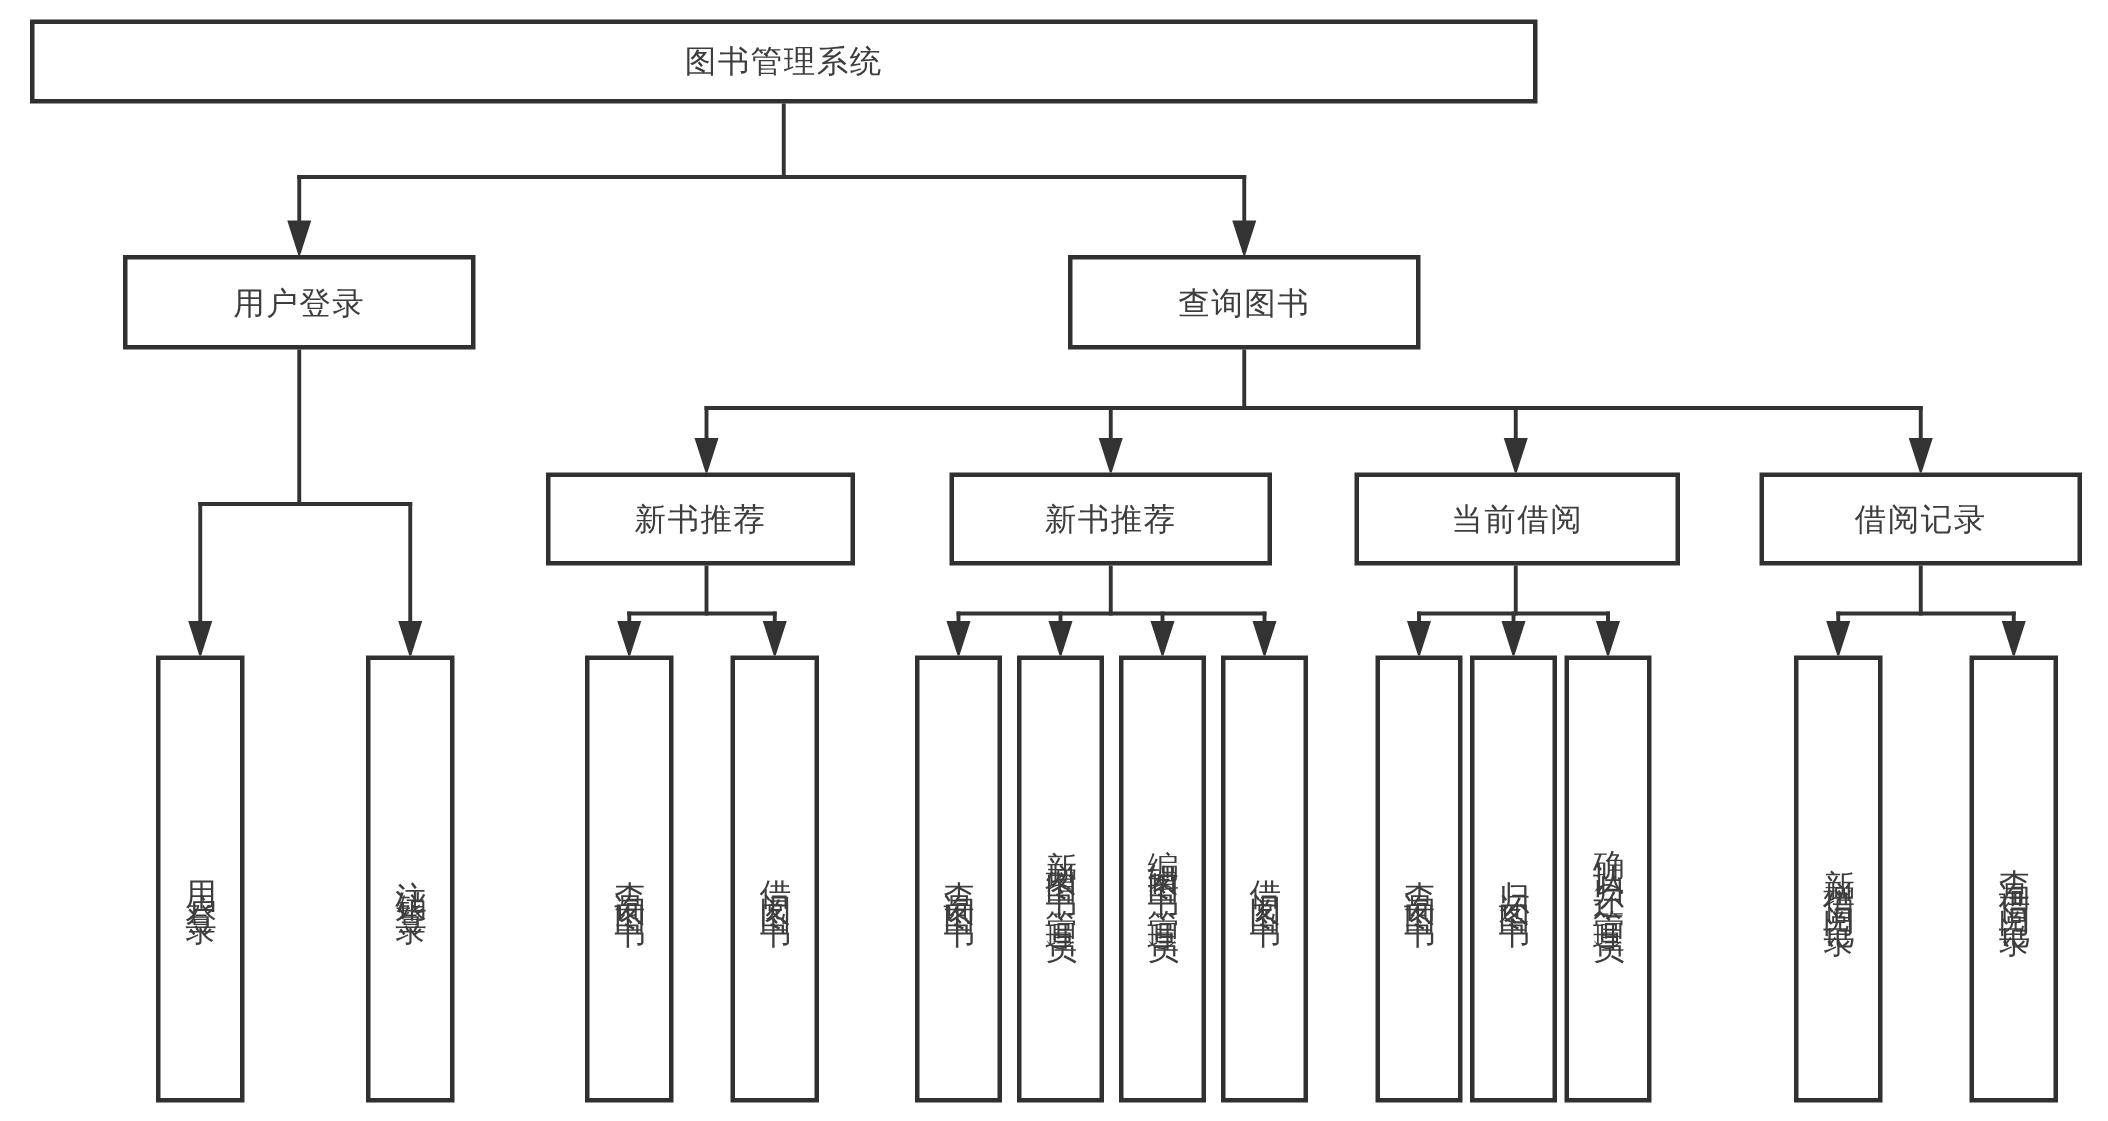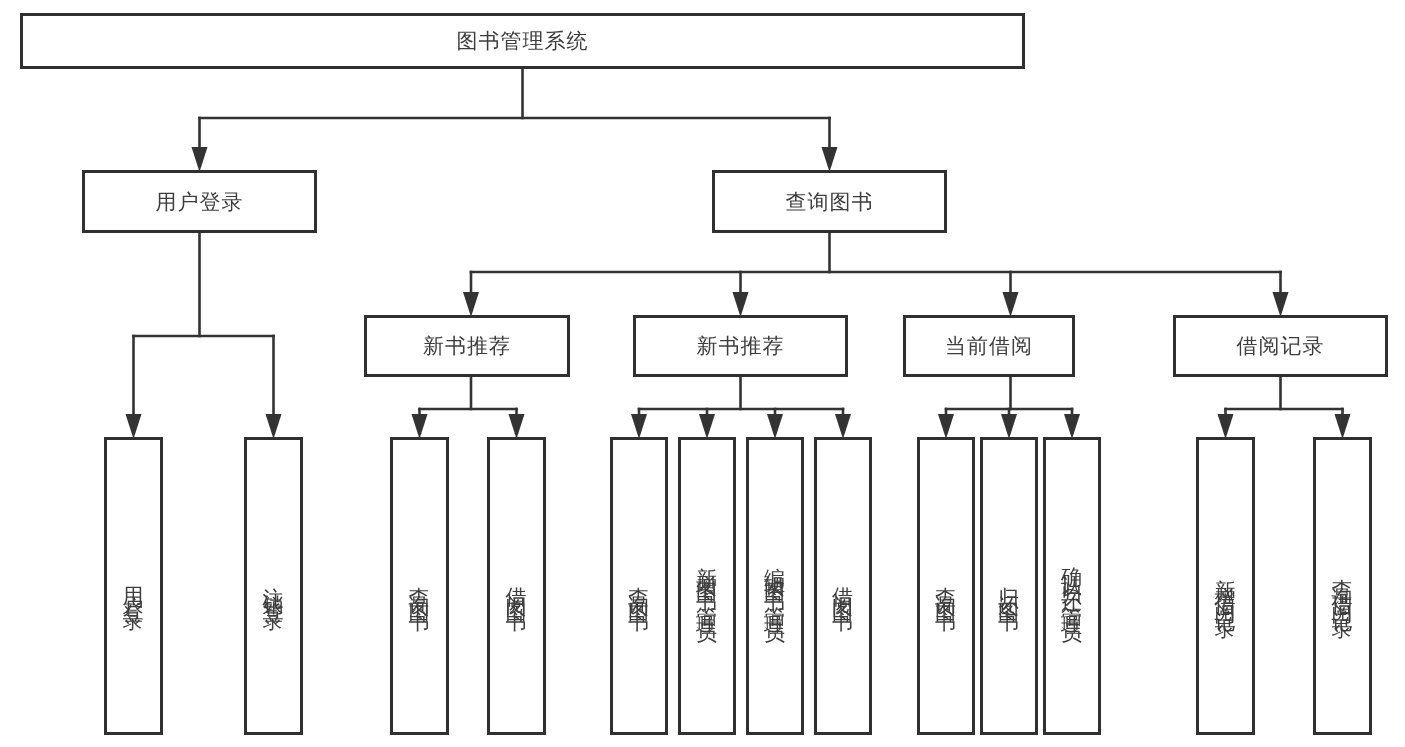--- a/index.html
+++ b/index.html
@@ -134,21 +134,21 @@
       </div>
       <div class="node" style="left: 712px; top: 170px; width: 235px; height: 63px;">
         <span class="label">查询图书</span>
       </div>
       <div class="node" style="left: 364px; top: 315px; width: 206px; height: 62px;">
         <span class="label">新书推荐</span>
       </div>
       <div class="node" style="left: 633px; top: 315px; width: 215px; height: 62px;">
         <span class="label">新书推荐</span>
       </div>
-      <div class="node" style="left: 903px; top: 315px; width: 172px; height: 62px;">
+      <div class="node" style="left: 903px; top: 315px; width: 217px; height: 62px;">
         <span class="label">当前借阅</span>
       </div>
       <div class="node" style="left: 1173px; top: 315px; width: 215px; height: 62px;">
         <span class="label">借阅记录</span>
       </div>
       <div class="node vertical" style="left: 104px; top: 437px; width: 59px; height: 298px;">
         <span class="label">用户登录</span>
       </div>
       <div class="node vertical" style="left: 244px; top: 437px; width: 59px; height: 298px;">
         <span class="label">注销登录</span>

